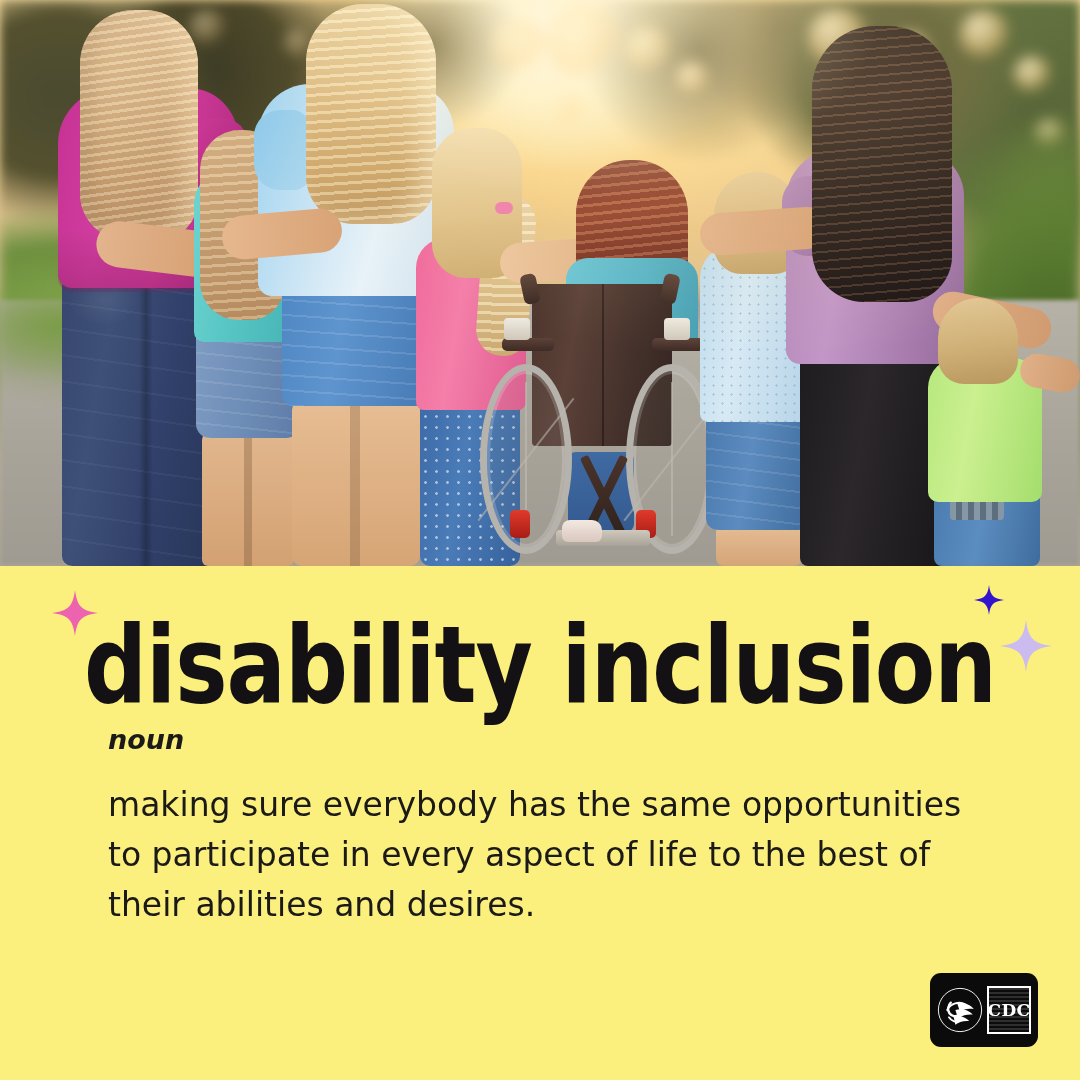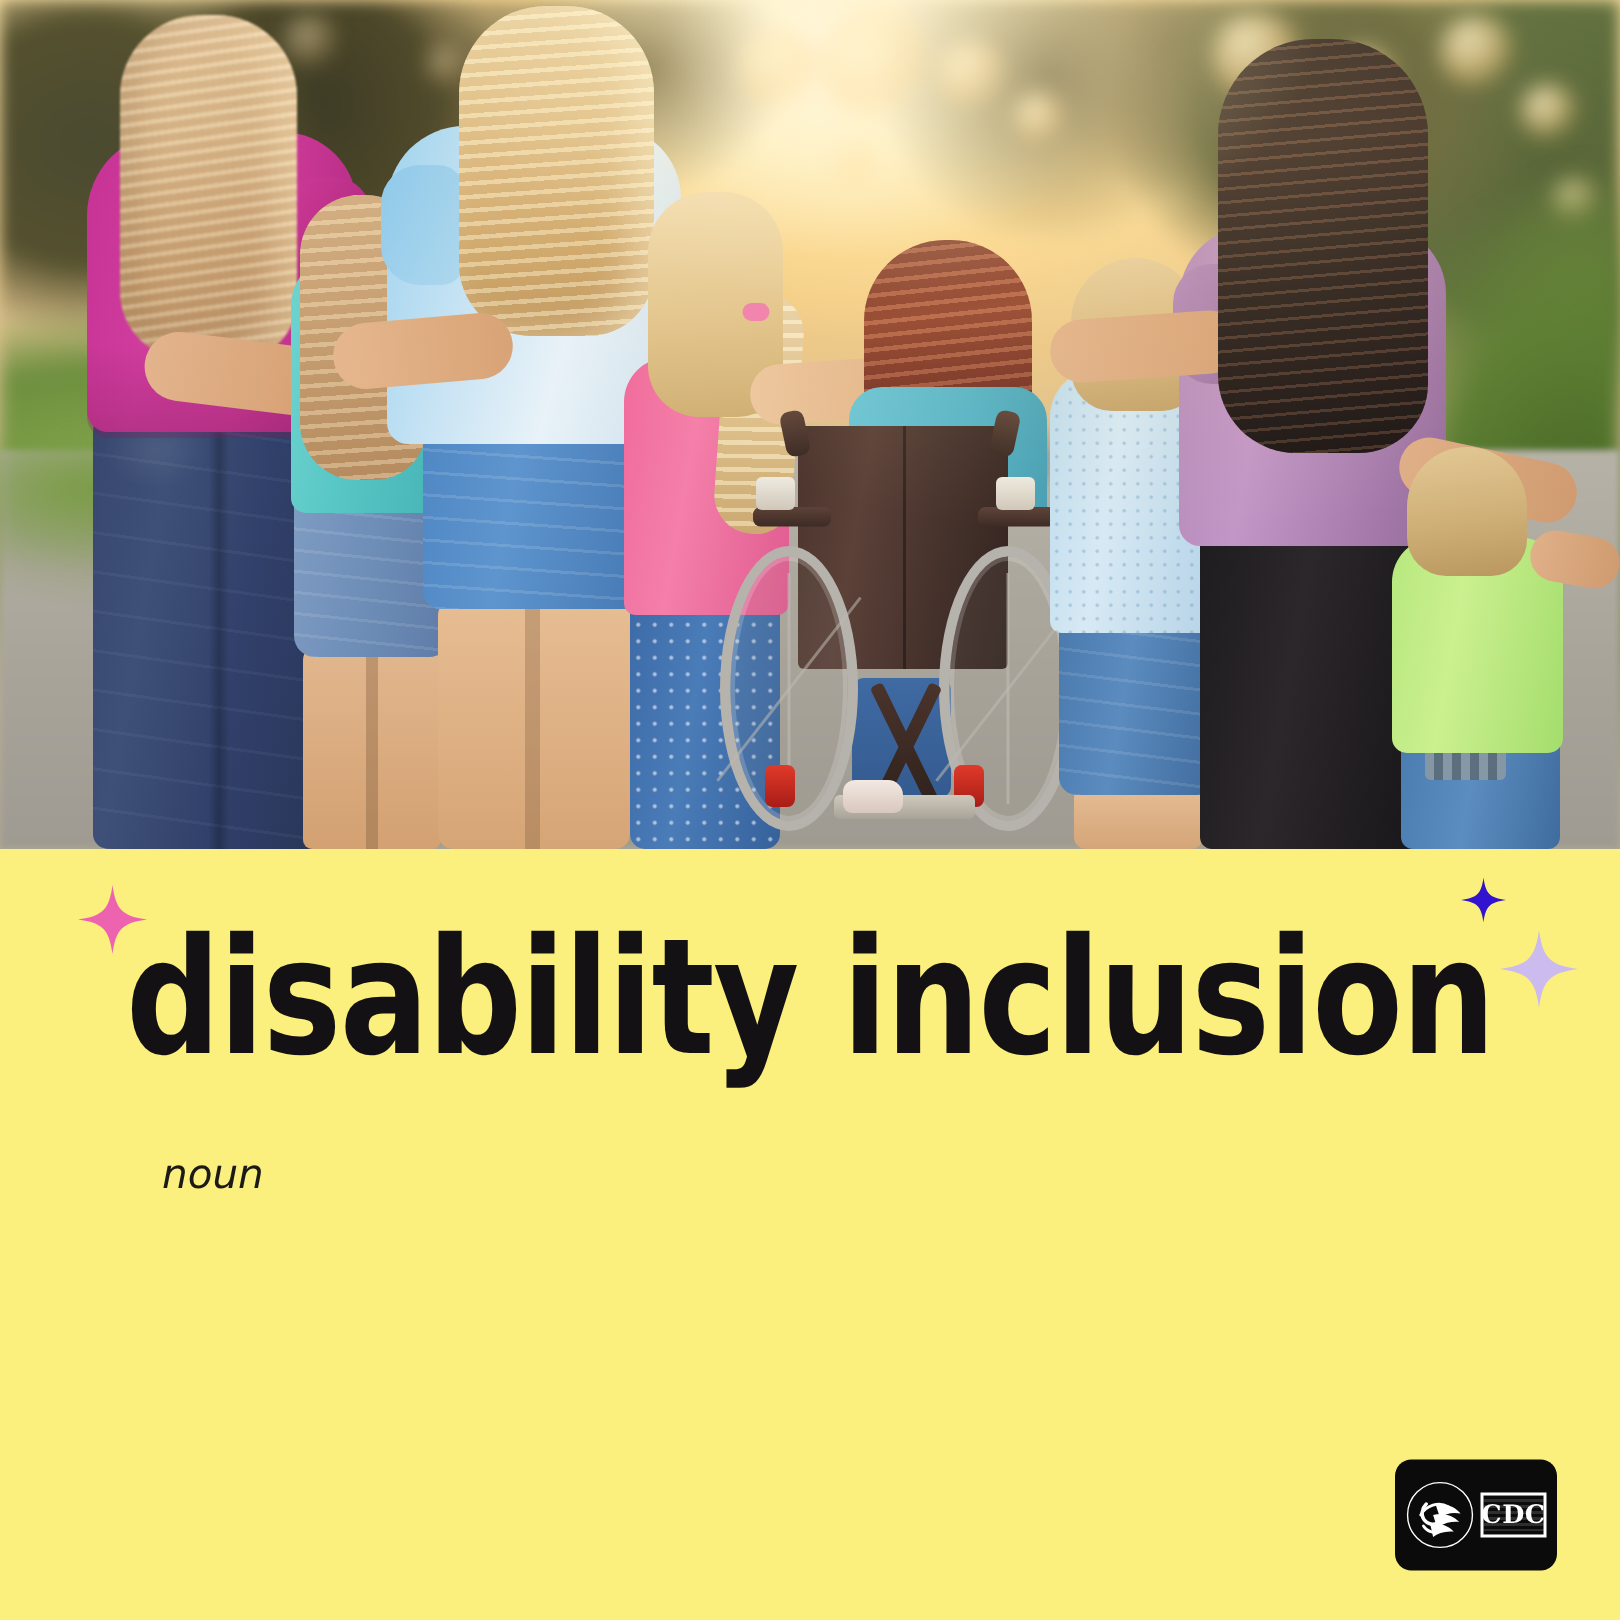--- a/index.html
+++ b/index.html
@@ -306,23 +306,23 @@
   .spark svg { display:block; width:100%; height:100%; }
 
   .title {
     position:absolute; left:84px; top:612px;
     font-family:"DejaVu Sans", sans-serif;
     font-weight:900; font-size:88px; letter-spacing:-1px;
     color:#141114; line-height:1; white-space:nowrap;
     transform:scaleY(1.22) scaleX(1.0); transform-origin:left top;
   }
   .pos {
-    position:absolute; left:108px; top:768px;
+    position:absolute; left:108px; top:724px;
     font-family:"DejaVu Sans", sans-serif;
-    font-style:italic; font-weight:400; font-size:27px; color:#1b1a18;
+    font-style:italic; font-weight:700; font-size:27px; color:#1b1a18;
   }
   .definition {
     position:absolute; left:108px; top:780px; width:890px;
     font-family:"DejaVu Sans", sans-serif;
     font-size:33px; font-weight:400; line-height:1.52; color:#1b1a18;
   }
 
   
   .banner {
     position:absolute; left:40px; top:981px; width:537px; height:63px;
@@ -338,21 +338,21 @@
   .w-matters { color:#1F7BB8; }
 
   
   .cdc {
     position:absolute; left:930px; top:973px; width:108px; height:74px;
     background:#0B0B0B; border-radius:11px;
     display:flex; align-items:center; justify-content:center; gap:4px;
   }
   .cdc-seal { width:46px; height:46px; position:relative; }
   .cdc-box {
-    width:44px; height:30px; border:2px solid #fff;
+    width:44px; height:48px; border:2px solid #fff;
     display:flex; align-items:center; justify-content:center;
     background:repeating-linear-gradient(0deg,#0B0B0B 0 2px,#2e2e2e 2px 4px);
   }
   .cdc-box span {
     font-family:"DejaVu Serif", serif; font-weight:700; font-size:17px;
     color:#ffffff; letter-spacing:.4px; line-height:1;
   }
 </style>
 </head>
 <body>
@@ -492,20 +492,21 @@
   <span class="spark" style="left:1000px; top:620px; width:52px; height:52px;">
     <svg viewBox="0 0 100 100">
         <path d="M50 0 C55 36 64 45 100 50 C64 55 55 64 50 100 C45 64 36 55 0 50 C36 45 45 36 50 0 Z" fill="#CBBBEE"></path>
       </svg>
   </span>
 
   <div class="title">disability inclusion</div>
 
   <div class="pos">noun</div>
 
+  <div class="definition">making sure everybody has the same opportunities to participate in every aspect of life to the best of their abilities and desires.</div>
 
 
   <div class="cdc">
     <span class="cdc-seal">
       <svg viewBox="0 0 100 100" width="46" height="46">
         <circle cx="50" cy="50" r="47" fill="none" stroke="#ffffff" stroke-width="2"></circle>
         <path d="M30 34 c-6 6 -8 16 -3 23 c5 7 14 8 20 4" fill="none" stroke="#ffffff" stroke-width="5" stroke-linecap="round"></path>
         <path d="M22 50 c8 -14 26 -20 40 -12" fill="none" stroke="#ffffff" stroke-width="4" stroke-linecap="round"></path>
         <path d="M44 36 c14 -4 28 2 36 12 c-12 -2 -22 0 -30 6" fill="#ffffff"></path>
         <path d="M40 50 c14 -4 28 0 38 10 c-13 -1 -24 2 -32 9" fill="#ffffff"></path>

